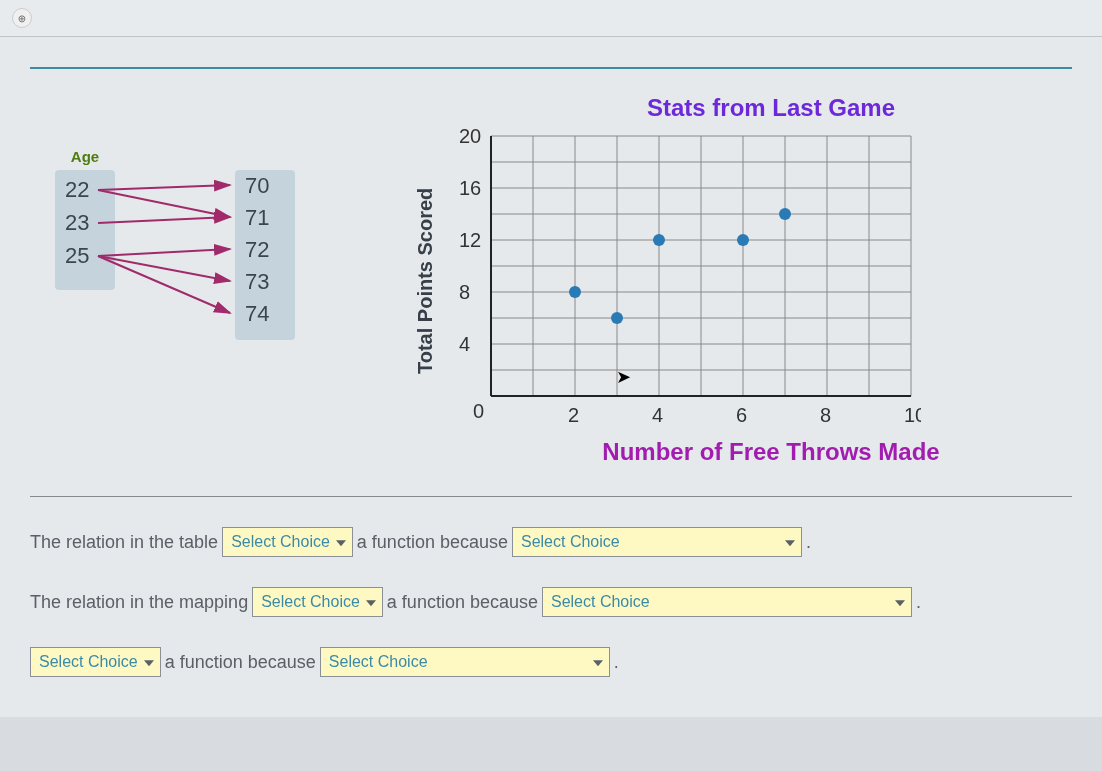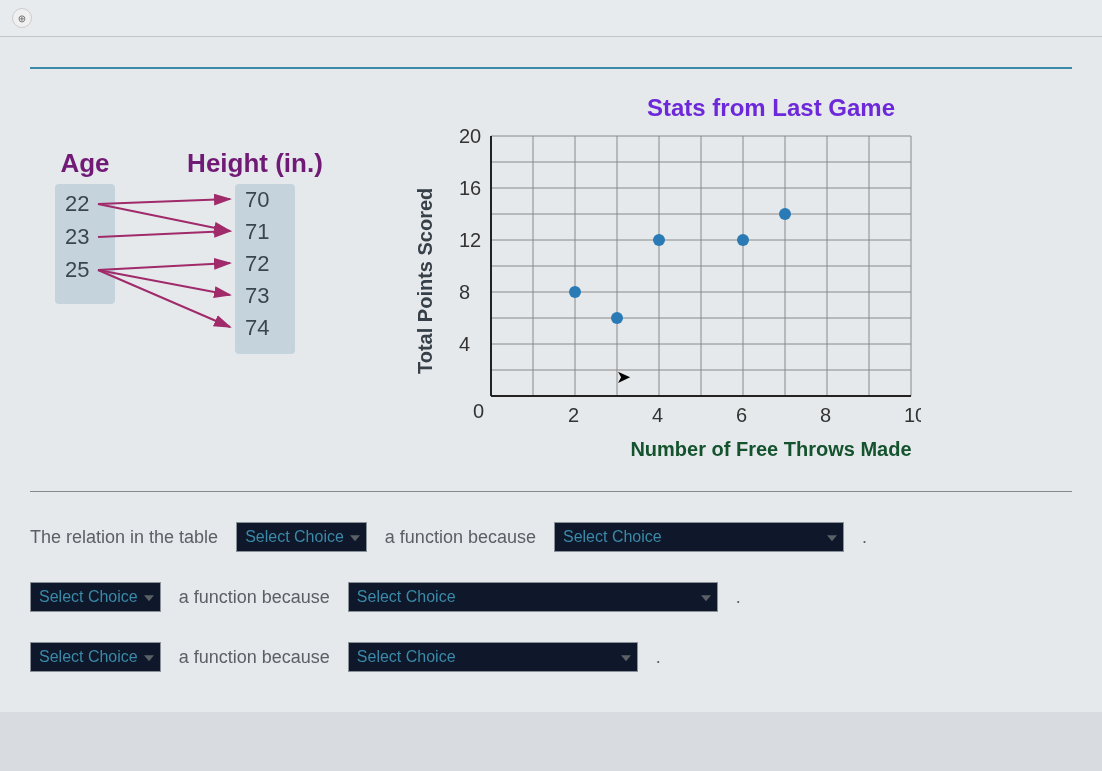--- a/index.html
+++ b/index.html
@@ -46,23 +46,23 @@
   padding-top: 50px;
 }
 .mapping-title {
   font-size: 22px;
   font-weight: bold;
   color: #4a5560;
   text-align: center;
 }
 .mapping-headers {
   display: flex;
-  font-size: 26px;
-  font-weight: bold;
-  color: #701a75;
+  font-size: 15px;
+  font-weight: bold;
+  color: #4d7c0f;
   margin-top: 4px;
 }
 .mh-left { flex: 0 0 110px; text-align: center; }
 .mh-right { flex: 1; text-align: center; }
 .map-svg { width: 330px; height: 190px; }
 .map-box { fill: #c5d4dc; }
 .map-text { font-size: 22px; fill: #3a4550; font-family: Arial; }
 .map-line { stroke: #a02a6a; stroke-width: 2; fill: none; marker-end: url(#arrow); }
 
 .chart-block {
@@ -90,45 +90,45 @@
   text-align: center;
   padding: 0 4px;
 }
 .plot-wrap { position: relative; }
 .plot-svg { display: block; }
 .grid-line { stroke: #888; stroke-width: 1; }
 .axis-line { stroke: #222; stroke-width: 2; }
 .tick-text { font-size: 20px; fill: #333; font-family: Arial; }
 .dot { fill: #2a7bb5; }
 .x-label {
-  font-size: 20px;
-  font-weight: bold;
-  color: #14532d;
+  font-size: 24px;
+  font-weight: bold;
+  color: #a21caf;
   text-align: center;
   margin-left: 60px;
   margin-top: 2px;
 }
 .cursor-arrow {
   position: absolute;
   font-size: 18px;
   color: #000;
   pointer-events: none;
 }
 
 .questions { font-size: 18px; color: #5a6066; }
 .q-row {
   display: flex;
   align-items: center;
-  gap: 18px;
+  gap: 4px;
   margin-bottom: 30px;
   flex-wrap: wrap;
 }
 .select-box {
   border: 1px solid #8a9098;
-  background: #0f172a;
+  background: #fef9c3;
   color: #3a8aa8;
   font-size: 16px;
   padding: 5px 22px 5px 8px;
   position: relative;
   cursor: pointer;
   display: inline-flex;
   align-items: center;
 }
 .select-box::after {
   content: "";
@@ -147,21 +147,20 @@
 <div class="url-bar">
   <span class="url-icon">⊕</span>
 </div>
 
 <div class="content-wrap">
   <div class="top-section">
 
     <div class="mapping-block">
       <div class="mapping-headers">
         <div class="mh-left">Age</div>
-        <div class="mh-right">Height (in.)</div>
       </div>
       <svg class="map-svg" viewBox="0 0 330 190">
         <defs>
           <marker id="arrow" markerWidth="10" markerHeight="10" refX="8" refY="3" orient="auto">
             <path d="M0,0 L0,6 L9,3 z" fill="#a02a6a"></path>
           </marker>
         </defs>
         <rect class="map-box" x="25" y="5" width="60" height="120" rx="4"></rect>
         <rect class="map-box" x="205" y="5" width="60" height="170" rx="4"></rect>
         <text class="map-text" x="35" y="32">22</text>
@@ -241,20 +240,21 @@
 
   <div class="questions">
     <div class="q-row">
       <span>The relation in the table</span>
       <span class="select-box">Select Choice</span>
       <span>a function because</span>
       <span class="select-box select-wide">Select Choice</span>
       <span>.</span>
     </div>
     <div class="q-row">
+      <span>The relation in the mapping</span>
       <span class="select-box">Select Choice</span>
       <span>a function because</span>
       <span class="select-box" style="min-width:370px">Select Choice</span>
       <span>.</span>
     </div>
     <div class="q-row">
       <span class="select-box">Select Choice</span>
       <span>a function because</span>
       <span class="select-box select-wide">Select Choice</span>
       <span>.</span>

